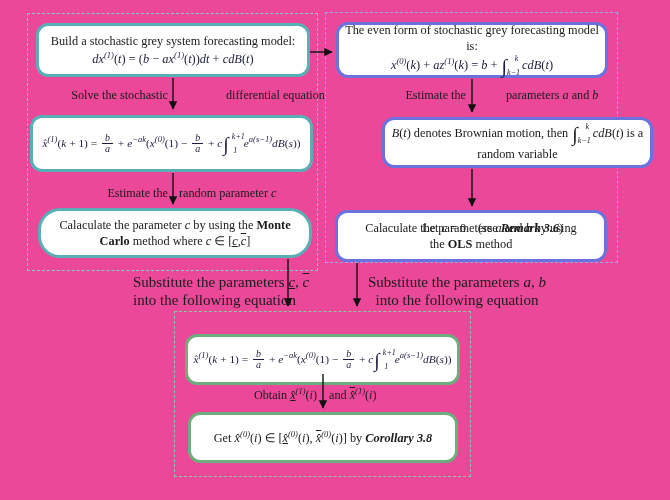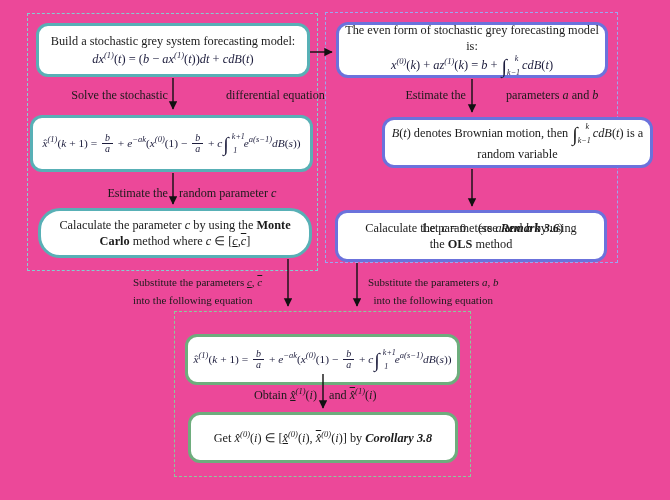--- a/index.html
+++ b/index.html
@@ -45,21 +45,21 @@
   .iu{transform:translateX(2px);} .il{transform:translateX(-1px);}
 
   .split{position:absolute;left:0;width:670px;height:16px;font-size:12.2px;}
   .split span{position:absolute;white-space:nowrap;}
   #lbl-solve{top:88px;} #lbl-solve .lp{right:502px;} #lbl-solve .rp{left:179px;margin-left:47px;}
   #lbl-estimate-c{top:186px;} #lbl-estimate-c .lp{right:502px;} #lbl-estimate-c .rp{left:179px;}
   #lbl-estimate-ab{top:88px;} #lbl-estimate-ab .lp{right:204px;} #lbl-estimate-ab .rp{left:490px;margin-left:16px;}
   #lbl-let-c0{top:173px;margin-top:48px;} #lbl-let-c0 .lp{right:204px;} #lbl-let-c0 .rp{left:478px;}
   #lbl-obtain{top:386px;} #lbl-obtain .lp{right:353px;} #lbl-obtain .rp{left:329px;}
 
-  .twoline{position:absolute;font-size:11px;line-height:18px;white-space:nowrap;}
+  .twoline{position:absolute;font-size:15px;line-height:18px;white-space:nowrap;}
   #lbl-subst-c{left:133px;top:273px;}
   #lbl-subst-ab{left:368px;top:273px;text-align:center;}
 
   .arrows{position:absolute;left:0;top:0;width:670px;height:500px;pointer-events:none;}
 </style>
 </head>
 <body>
 
 <div class="stage">
 

